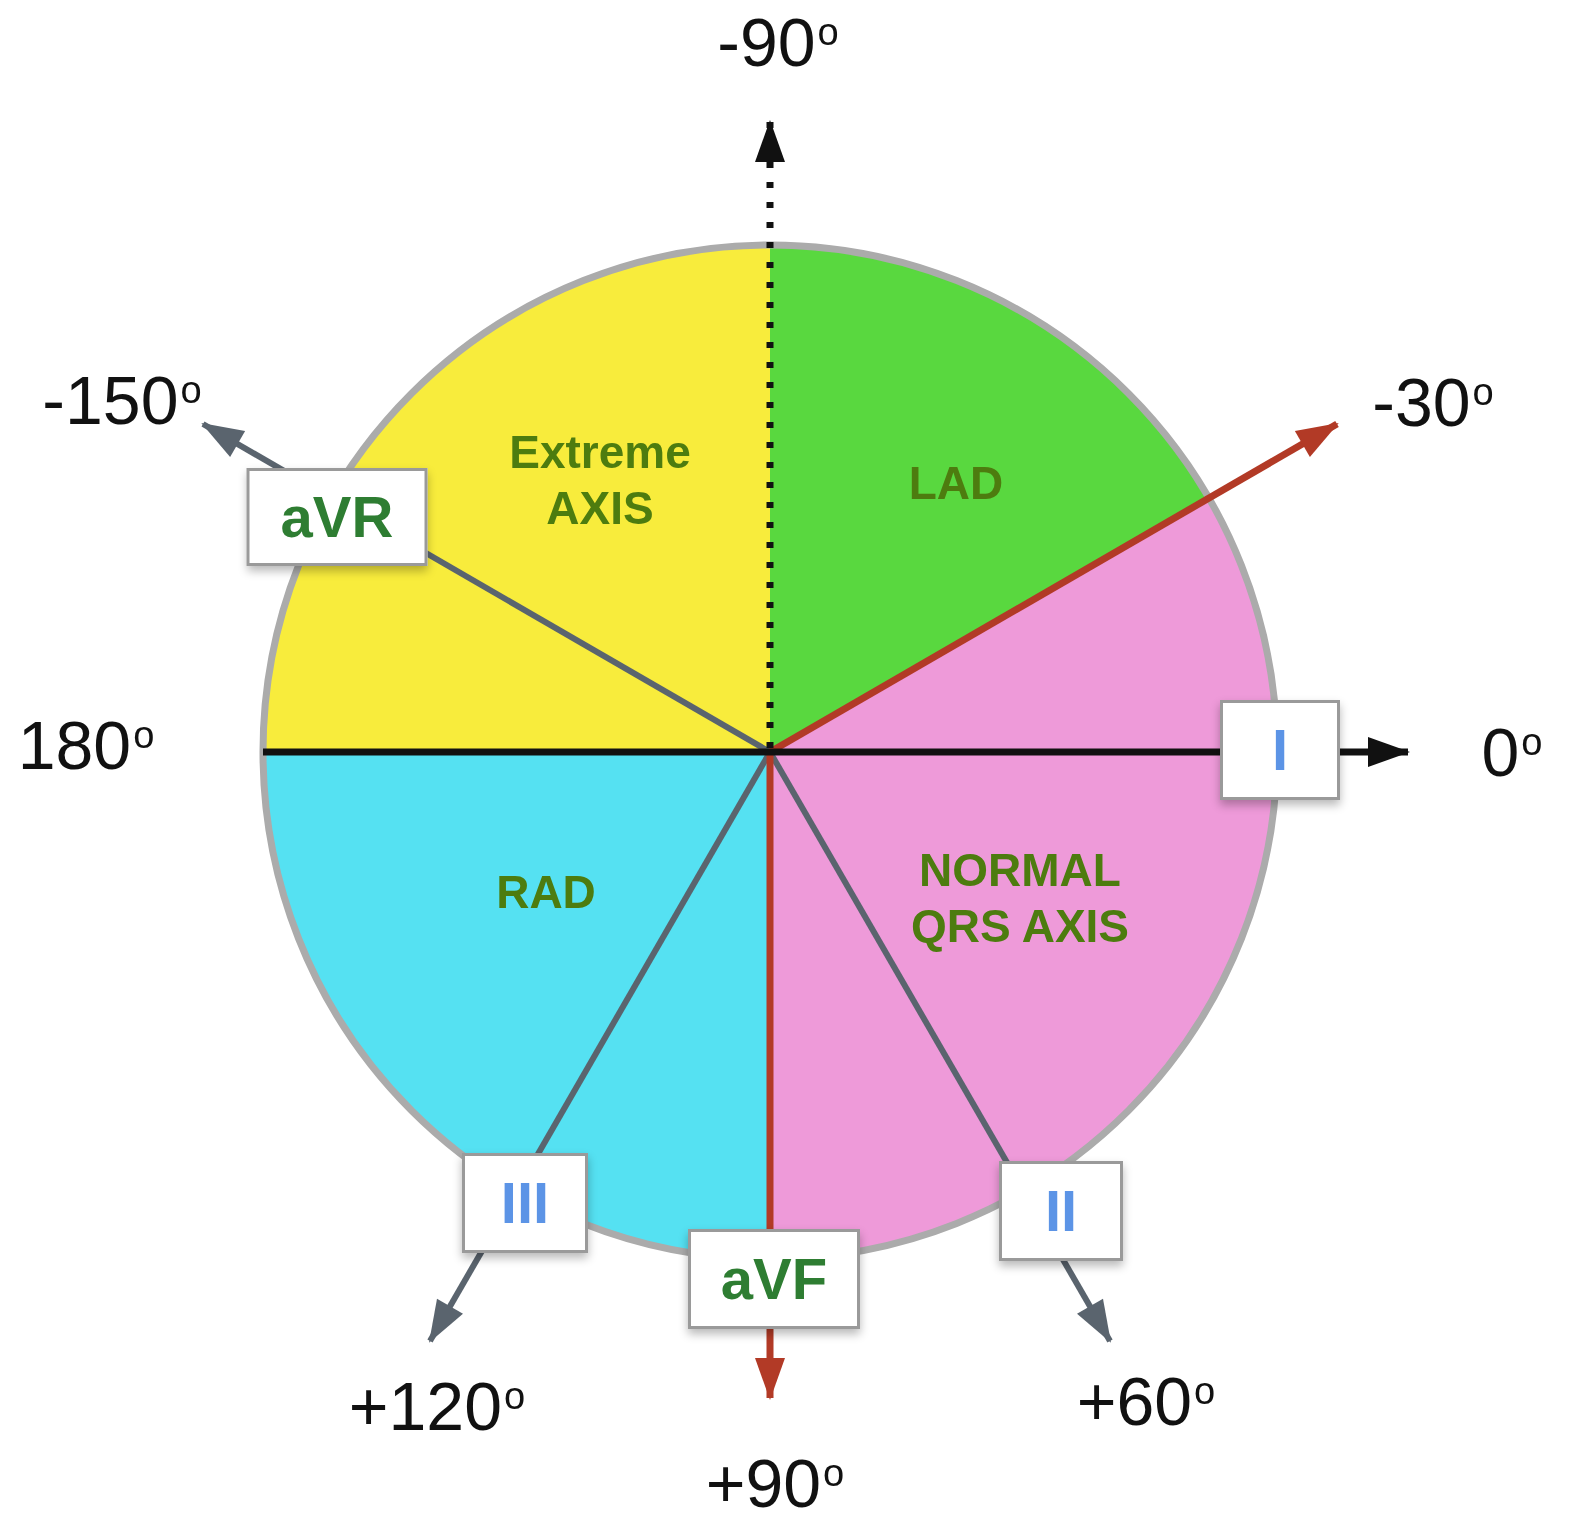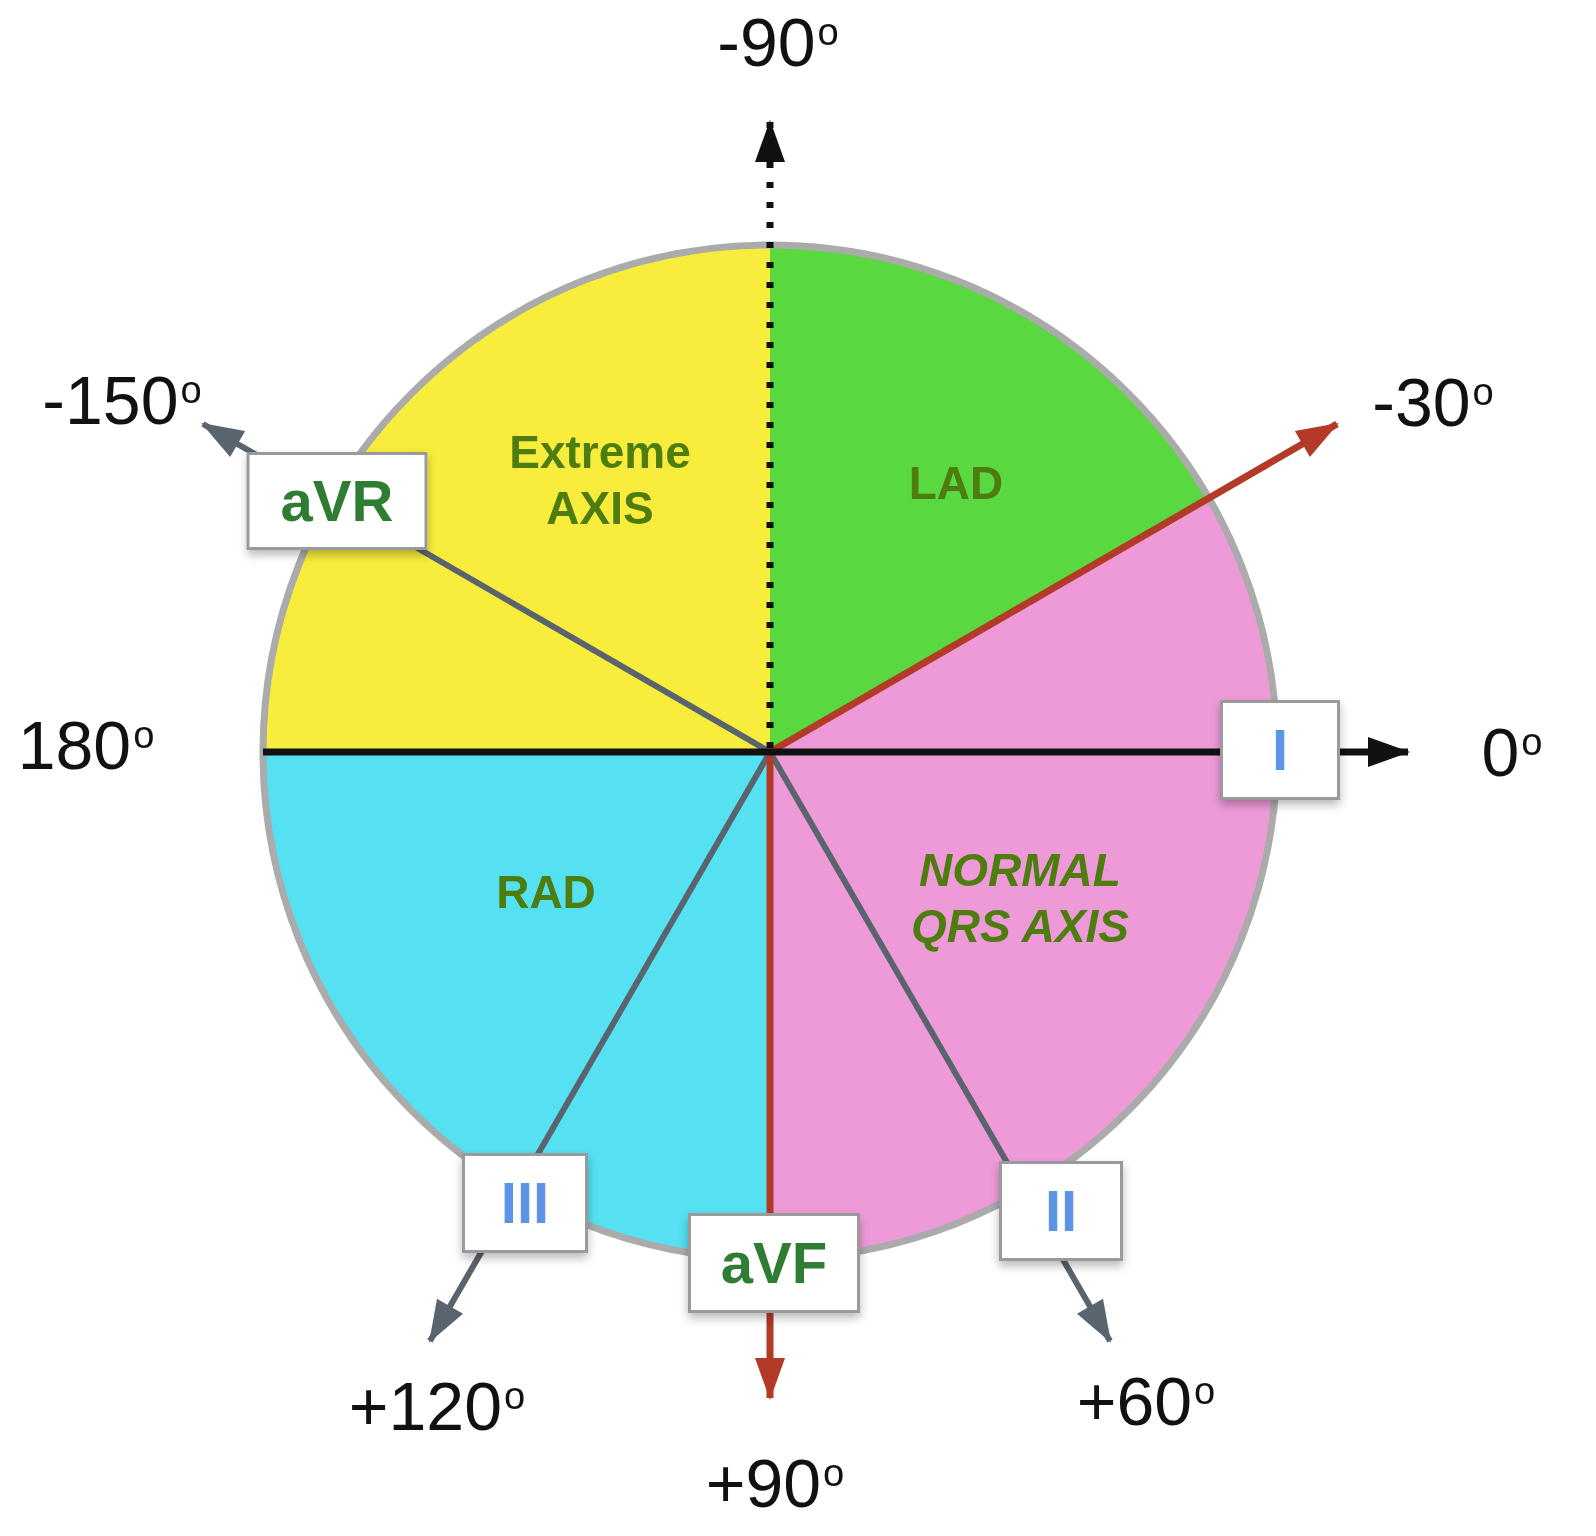--- a/index.html
+++ b/index.html
@@ -45,21 +45,21 @@
     background: #ffffff;
     border: 3px solid #9a9a9a;
     box-shadow: 0 5px 9px rgba(0,0,0,0.28);
     display: flex;
     align-items: center;
     justify-content: center;
     font-weight: 700;
     font-size: 58px;
     line-height: 1;
   }
-  .lead-box.green { color: #2E7D32; }
+  .lead-box.green { color: #2E7D32; margin-top: 16px; }
   .lead-box.blue  { color: #5C94E6; }
 </style>
 </head>
 <body>
 
 <div class="canvas">
 
   <svg width="1596" height="1536" viewBox="0 0 1596 1536">
     <defs>
       <marker id="m-black" markerUnits="userSpaceOnUse" markerWidth="48" markerHeight="36" refX="42" refY="17" orient="auto">
@@ -92,21 +92,21 @@
     <line x1="770" y1="748" x2="770" y2="122" stroke="#111111" stroke-width="7" stroke-dasharray="6 14" marker-end="url(#m-black)"></line>
   </svg>
 
   <div class="sector-label" style="left:600px; top:480px;">
     <div>Extreme</div>
     <div>AXIS</div>
   </div>
   <div class="sector-label" style="left:956px; top:483px;">
     <div>LAD</div>
   </div>
-  <div class="sector-label" style="left:1020px; top:898px;font-style:italic;">
+  <div class="sector-label" style="left:1020px; top:898px;">
     <div>NORMAL</div>
     <div>QRS AXIS</div>
   </div>
   <div class="sector-label" style="left:546px; top:892px;">
     <div>RAD</div>
   </div>
 
   <div class="lead-box green" style="left:337px; top:501px; width:175px; height:92px;">
     <span>aVR</span>
   </div>

